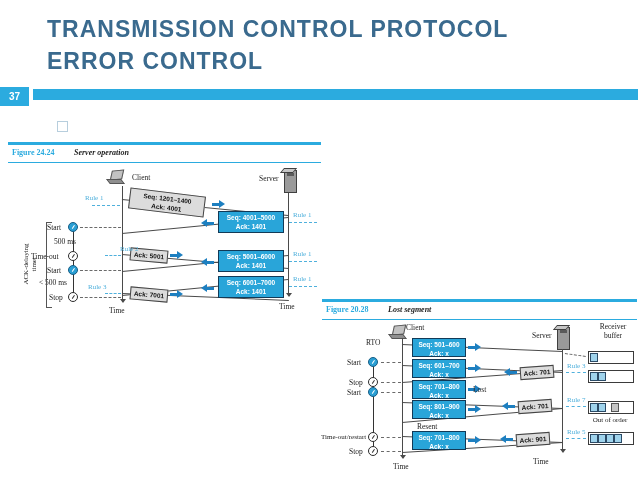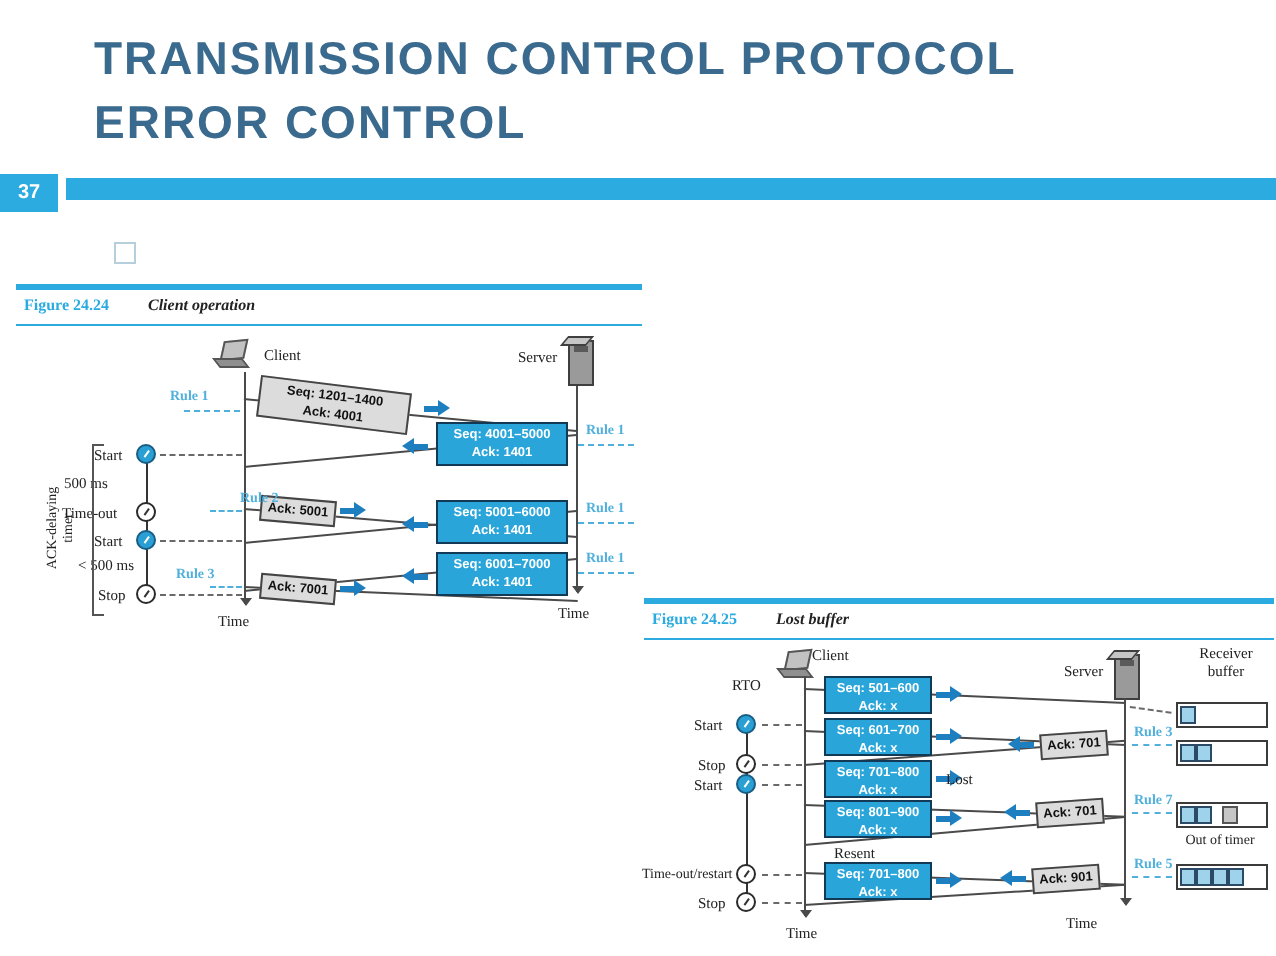--- a/index.html
+++ b/index.html
@@ -18,21 +18,21 @@
                  font-size:17px; font-weight:bold; color:#121212; }
 
   
   .panel { position:absolute; }
   .capline-thick { position:absolute; height:3px; background:var(--accent); }
   .capline-thin  { position:absolute; height:1px; background:var(--accent); }
   .cap-label { position:absolute; font-size:8px; font-weight:bold; color:var(--accent); }
   .cap-title { position:absolute; font-size:8px; font-weight:bold; font-style:italic; color:#222; }
 
   .lbl  { position:absolute; font-size:7.5px; color:#222; white-space:nowrap; }
-  .rule { position:absolute; font-size:7px; font-weight:bold; color:var(--rule); white-space:nowrap; }
+  .rule { position:absolute; font-size:7px; font-weight:normal; color:var(--rule); white-space:nowrap; }
 
   .vline { position:absolute; width:1px; background:#4a4a4a; }
   .vline::after { content:""; position:absolute; bottom:-4px; left:-2.5px;
                   border:3px solid transparent; border-top:4px solid #4a4a4a; }
   .tline { position:absolute; width:1px; background:#333; }
   .ln  { position:absolute; height:1px; background:#4a4a4a; transform-origin:0 0; }
   .dsh { position:absolute; height:0; border-top:1px dashed #6a6a6a; transform-origin:0 0; }
   .dsh.blue { border-top-color:var(--rule); }
 
   .segbox { position:absolute; background:var(--seg-fill); border:1px solid var(--seg-border);
@@ -86,21 +86,21 @@
 
   <div class="title-line" style="top:16px;">TRANSMISSION CONTROL PROTOCOL</div>
   <div class="title-line" style="top:48px;">ERROR CONTROL</div>
   <div class="page-badge">37</div>
   <div class="accent-bar"></div>
   <div class="bullet-square"></div>
 
   <div class="panel" style="left:8px; top:142px; width:316px; height:176px;">
     <div class="capline-thick" style="left:0; top:0; width:313px;"></div>
     <div class="cap-label" style="left:4px; top:6px;">Figure 24.24</div>
-    <div class="cap-title" style="left:66px; top:6px;">Client operation</div>
+    <div class="cap-title" style="left:66px; top:6px;">Server operation</div>
     <div class="capline-thin" style="left:0; top:20px; width:313px;"></div>
 
     <div class="client-icon" style="left:100px; top:28px;"></div>
     <div class="lbl" style="left:124px; top:31px;">Client</div>
     <div class="server-icon" style="left:276px; top:28px;"></div>
     <div class="lbl" style="left:251px; top:32px;">Server</div>
 
     <div class="vline" style="left:114px; top:44px; height:116px;"></div>
     <div class="vline" style="left:280px; top:51px; height:103px;"></div>
     <div class="lbl" style="left:101px; top:164px;">Time</div>
@@ -153,42 +153,42 @@
     <div class="dsh blue" style="left:281px; top:119px; width:28px;"></div>
     <div class="rule" style="left:285px; top:133px;">Rule 1</div>
     <div class="dsh blue" style="left:281px; top:144px; width:28px;"></div>
     <div class="rule" style="left:80px; top:141px;">Rule 3</div>
     <div class="dsh blue" style="left:97px; top:151px; width:16px;"></div>
 
     <div class="tline" style="left:65px; top:85px; height:70px;"></div>
     <span class="tmr start" style="left:60px; top:80px;"></span>
     <div class="lbl" style="left:39px; top:81px;">Start</div>
     <div class="dsh" style="left:72px; top:85px; width:41px;"></div>
-    <div class="lbl" style="left:24px; top:95px;">500 ms</div>
+    <div class="lbl" style="left:46px; top:95px;">500 ms</div>
     <span class="tmr" style="left:60px; top:109px;"></span>
     <div class="lbl" style="left:23px; top:110px;">Time-out</div>
     <span class="tmr start" style="left:60px; top:123px;"></span>
     <div class="lbl" style="left:39px; top:124px;">Start</div>
     <div class="dsh" style="left:72px; top:128px; width:41px;"></div>
     <div class="lbl" style="left:31px; top:136px;">&lt; 500 ms</div>
     <span class="tmr" style="left:60px; top:150px;"></span>
     <div class="lbl" style="left:41px; top:151px;">Stop</div>
     <div class="dsh" style="left:72px; top:155px; width:41px;"></div>
 
     <div class="bracket" style="left:38px; top:80px; height:84px;"></div>
     <div class="vtext" style="left:-19px; top:113px; width:84px; height:18px;">
       <div>ACK-delaying</div>
       <div>timer</div>
     </div>
   </div>
 
   <div class="panel" style="left:320px; top:296px; width:318px; height:182px;">
     <div class="capline-thick" style="left:2px; top:3px; width:315px;"></div>
-    <div class="cap-label" style="left:6px; top:9px;">Figure 24.25</div>
-    <div class="cap-title" style="left:68px; top:9px;">Lost buffer</div>
+    <div class="cap-label" style="left:6px; top:9px;">Figure 20.28</div>
+    <div class="cap-title" style="left:68px; top:9px;">Lost segment</div>
     <div class="capline-thin" style="left:2px; top:23px; width:315px;"></div>
 
     <div class="client-icon" style="left:70px; top:29px;"></div>
     <div class="lbl" style="left:86px; top:27px;">Client</div>
     <div class="server-icon" style="left:237px; top:31px;"></div>
     <div class="lbl" style="left:212px; top:35px;">Server</div>
     <div class="lbl" style="left:268px; top:26px; width:50px; text-align:center;">
       <div>Receiver</div>
       <div>buffer</div>
     </div>
@@ -259,21 +259,21 @@
     <div class="buffer" style="left:268px; top:74px;">
         <span class="cell blue"></span>
         <span class="cell blue"></span>
       </div>
     <div class="buffer" style="left:268px; top:105px;">
         <span class="cell blue"></span>
         <span class="cell blue"></span>
         <span class="cell gap"></span>
         <span class="cell gray"></span>
       </div>
-    <div class="lbl" style="left:262px; top:120px; width:56px; text-align:center; font-size:7px;">Out of timer</div>
+    <div class="lbl" style="left:262px; top:120px; width:56px; text-align:center; font-size:7px;">Out of order</div>
     <div class="buffer" style="left:268px; top:136px;">
         <span class="cell blue"></span>
         <span class="cell blue"></span>
         <span class="cell blue"></span>
         <span class="cell blue"></span>
       </div>
 
     <div class="lbl" style="left:46px; top:42px;">RTO</div>
     <div class="tline" style="left:53px; top:66px; height:89px;"></div>
     <span class="tmr start" style="left:48px; top:61px;"></span>

